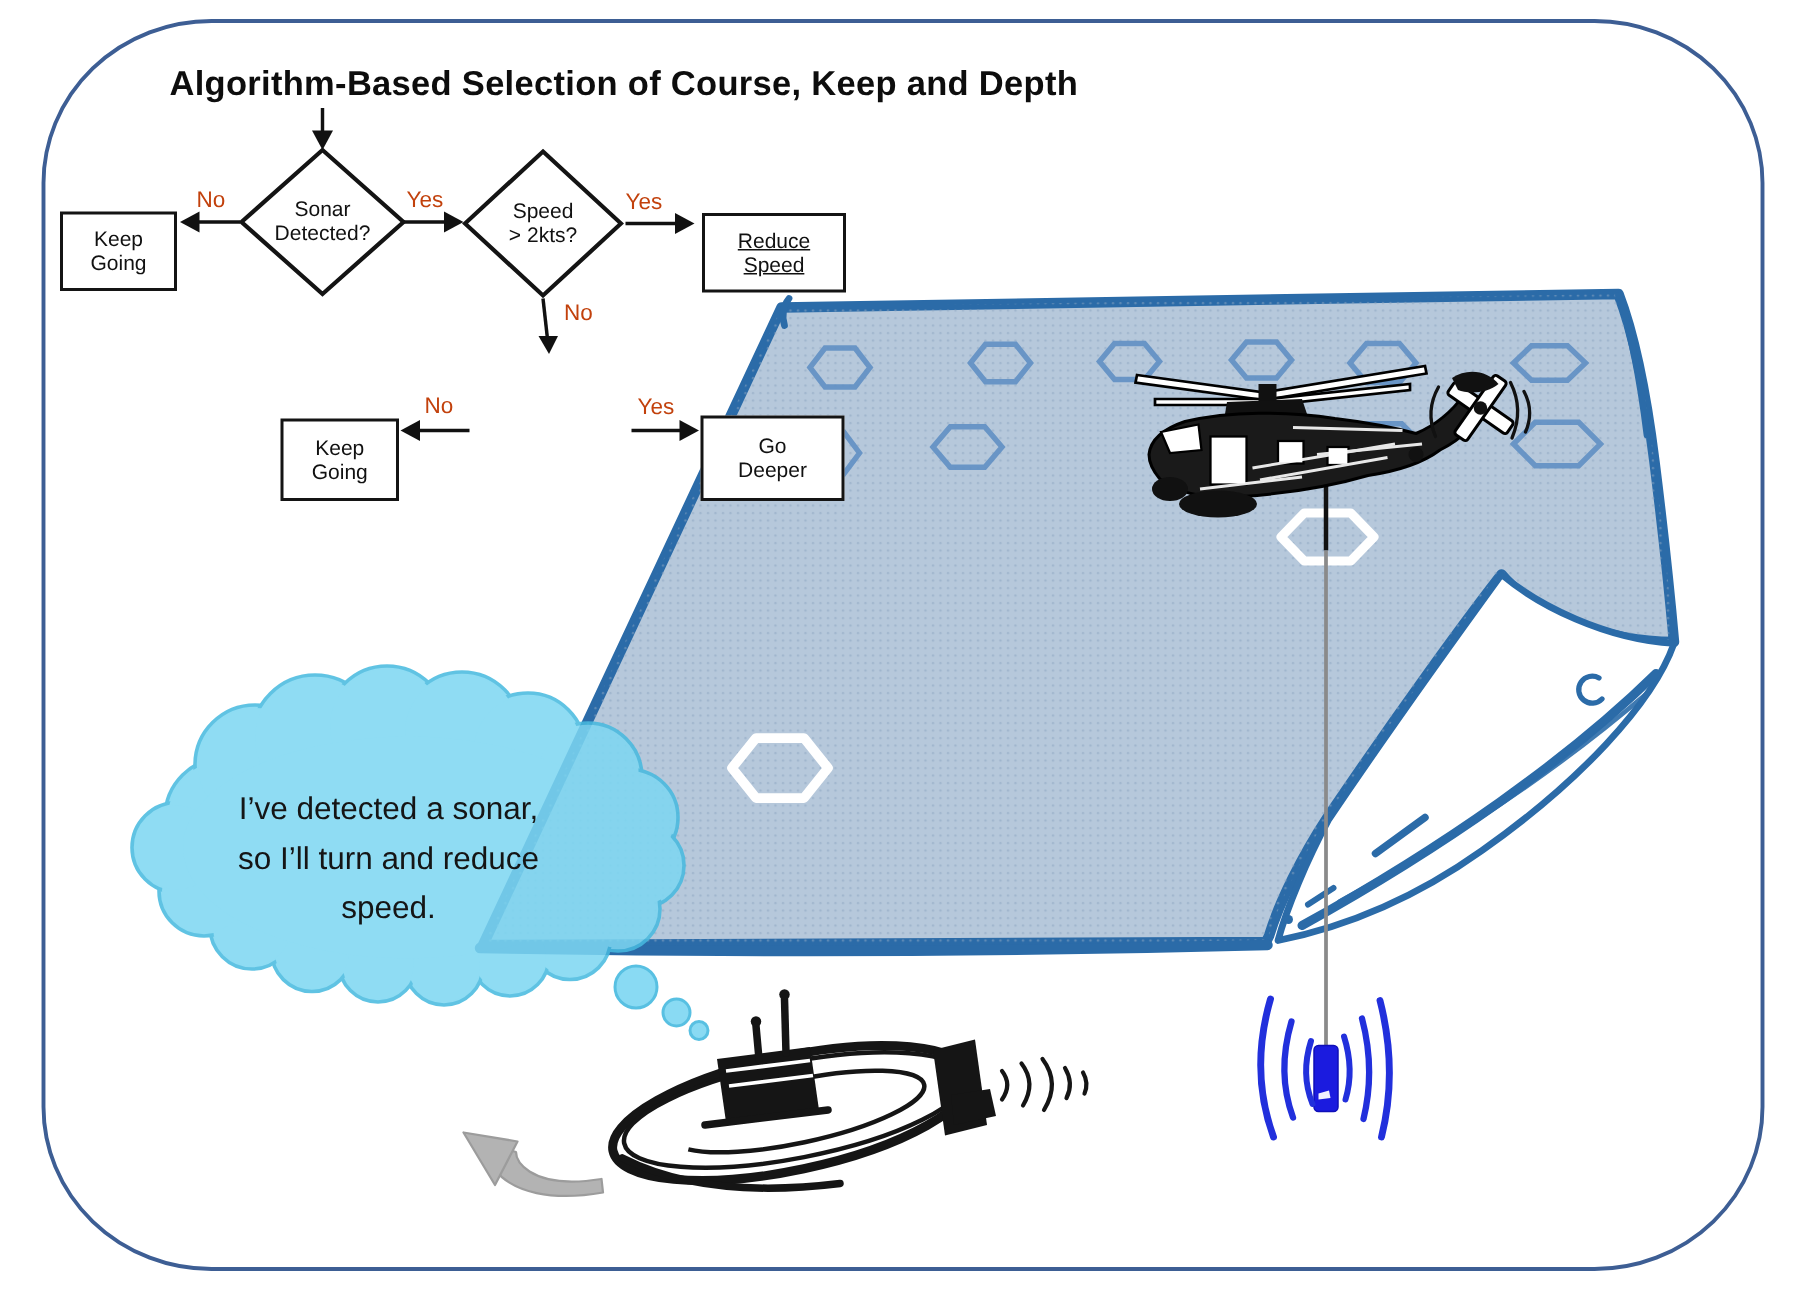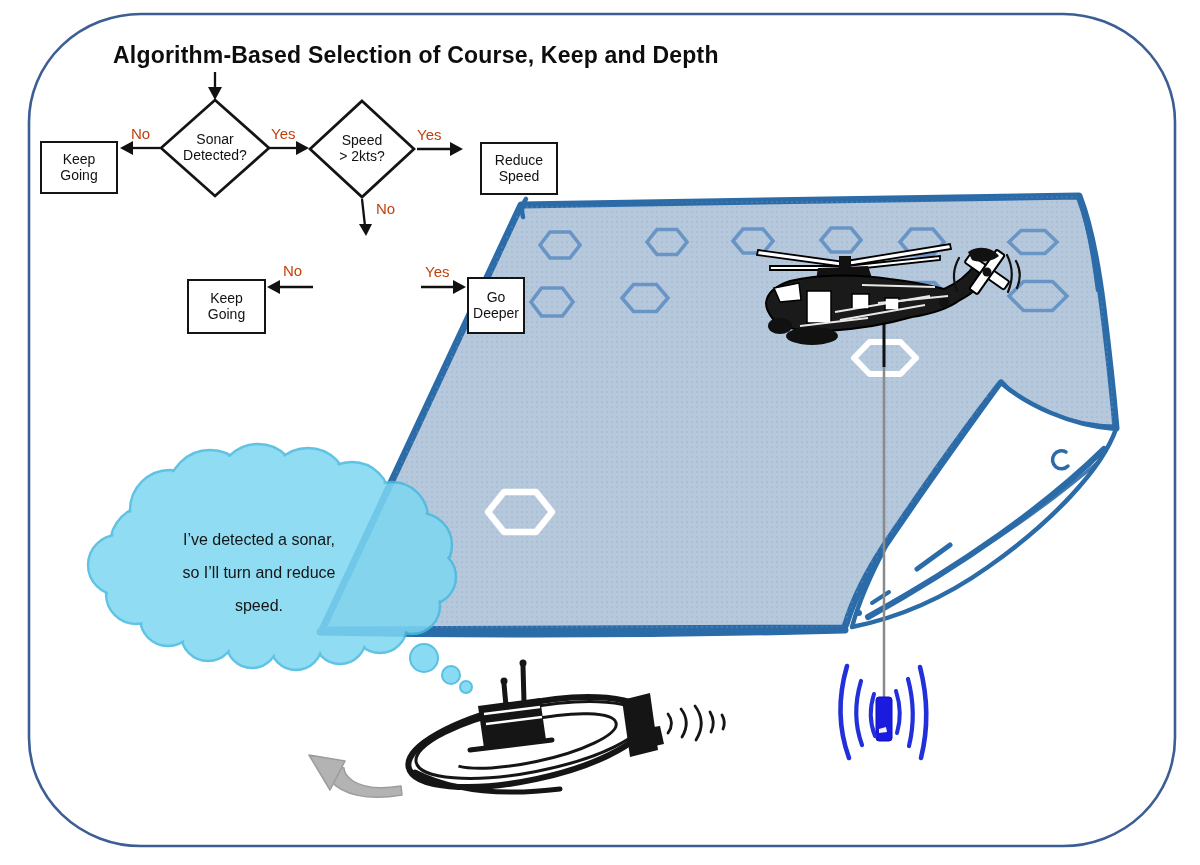--- a/index.html
+++ b/index.html
@@ -9,21 +9,21 @@
   .page-title{position:absolute;left:113px;top:42px;font-size:23px;font-weight:bold;
               letter-spacing:.2px;color:#0d0d0d;white-space:nowrap;}
   .node{position:absolute;display:flex;align-items:center;justify-content:center;
         text-align:center;font-size:14px;line-height:1.12;color:#111;}
   .node span{white-space:pre-line;position:relative;z-index:1;}
   .box{background:#fff;border:2.6px solid #141414;box-sizing:border-box;margin-top:20px;}
   .diamond{background:transparent;align-items:center;}
   .diamond svg{position:absolute;left:0;top:0;width:100%;height:100%;}
   .edge-label{position:absolute;font-size:15px;color:#c2410c;white-space:nowrap;}
   .cloud-text{position:absolute;left:121px;top:523px;width:276px;text-align:center;
-              font-size:16px;line-height:33px;color:#151515;white-space:pre-line;}
+              font-size:21px;line-height:33px;color:#151515;white-space:pre-line;}
 </style>
 </head>
 <body>
 
 <div class="stage">
 
   <svg class="scene" viewBox="0 0 1200 865">
     <defs>
       <pattern id="dots" width="5" height="5" patternUnits="userSpaceOnUse">
         <circle cx="2" cy="2" r="0.8" fill="#8CA6C0" opacity="0.55"></circle>
@@ -236,29 +236,29 @@
       <polygon points="309,755 345,761 330,790"></polygon>
     </g>
   </svg>
 
   <div class="page-title">Algorithm-Based Selection of Course, Keep and Depth</div>
 
   <div class="node box" style="left:40px;top:121px;width:78px;height:53px;">
     <span>Keep
 Going</span>
   </div>
-  <div class="node box" style="left:480px;top:122px;width:78px;height:53px;">
+  <div class="node box" style="left:468px;top:122px;width:96px;height:53px;text-decoration:underline;">
     <span>Reduce
 Speed</span>
   </div>
   <div class="node box" style="left:187px;top:259px;width:79px;height:55px;">
     <span>Keep
 Going</span>
   </div>
-  <div class="node box" style="left:467px;top:257px;width:58px;height:57px;">
+  <div class="node box" style="left:467px;top:257px;width:96px;height:57px;">
     <span>Go
 Deeper</span>
   </div>
 
   <div class="node diamond" style="left:159px;top:98px;width:112px;height:100px;">
     <svg viewBox="0 0 112 100">
         <polygon points="56,2 110,50 56,98 2,50" fill="#fff" stroke="#141414" stroke-width="2.8"></polygon>
       </svg>
     <span>Sonar
 Detected?</span>

